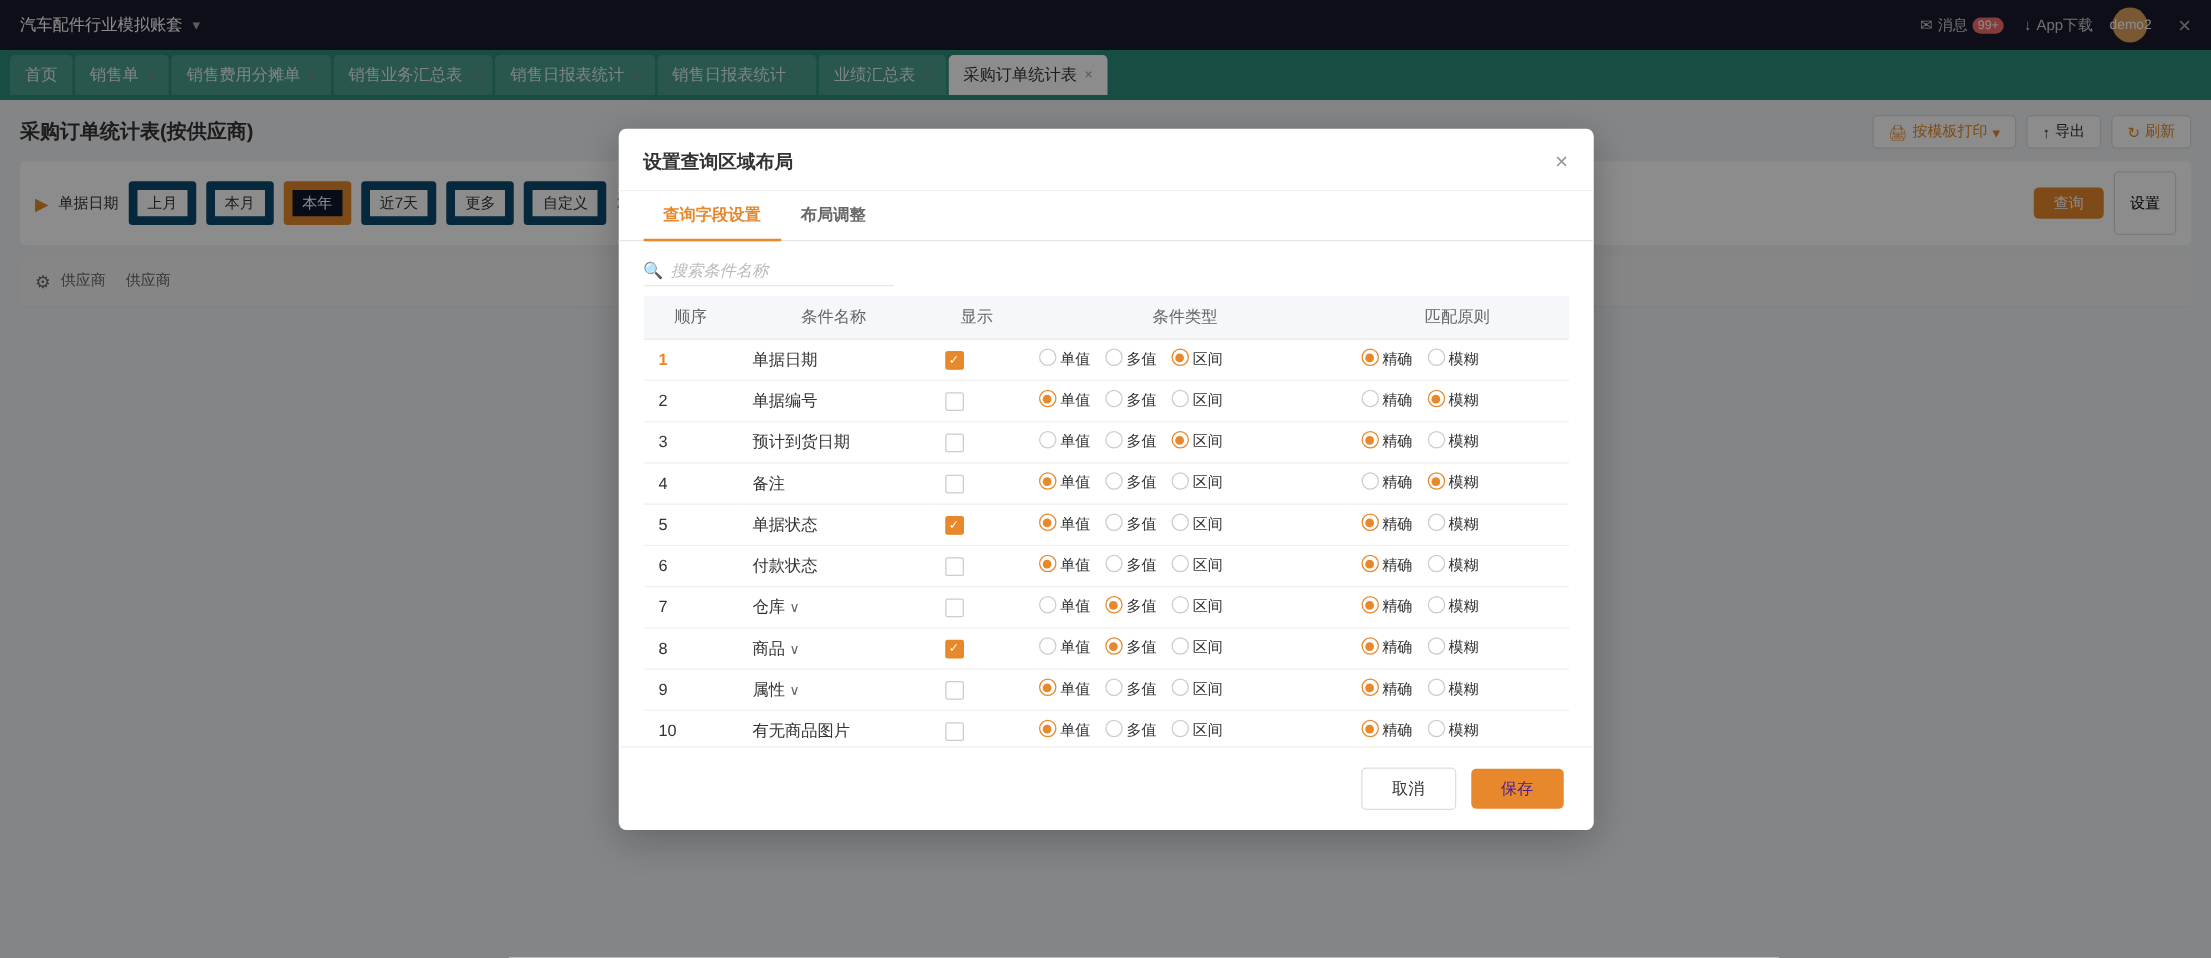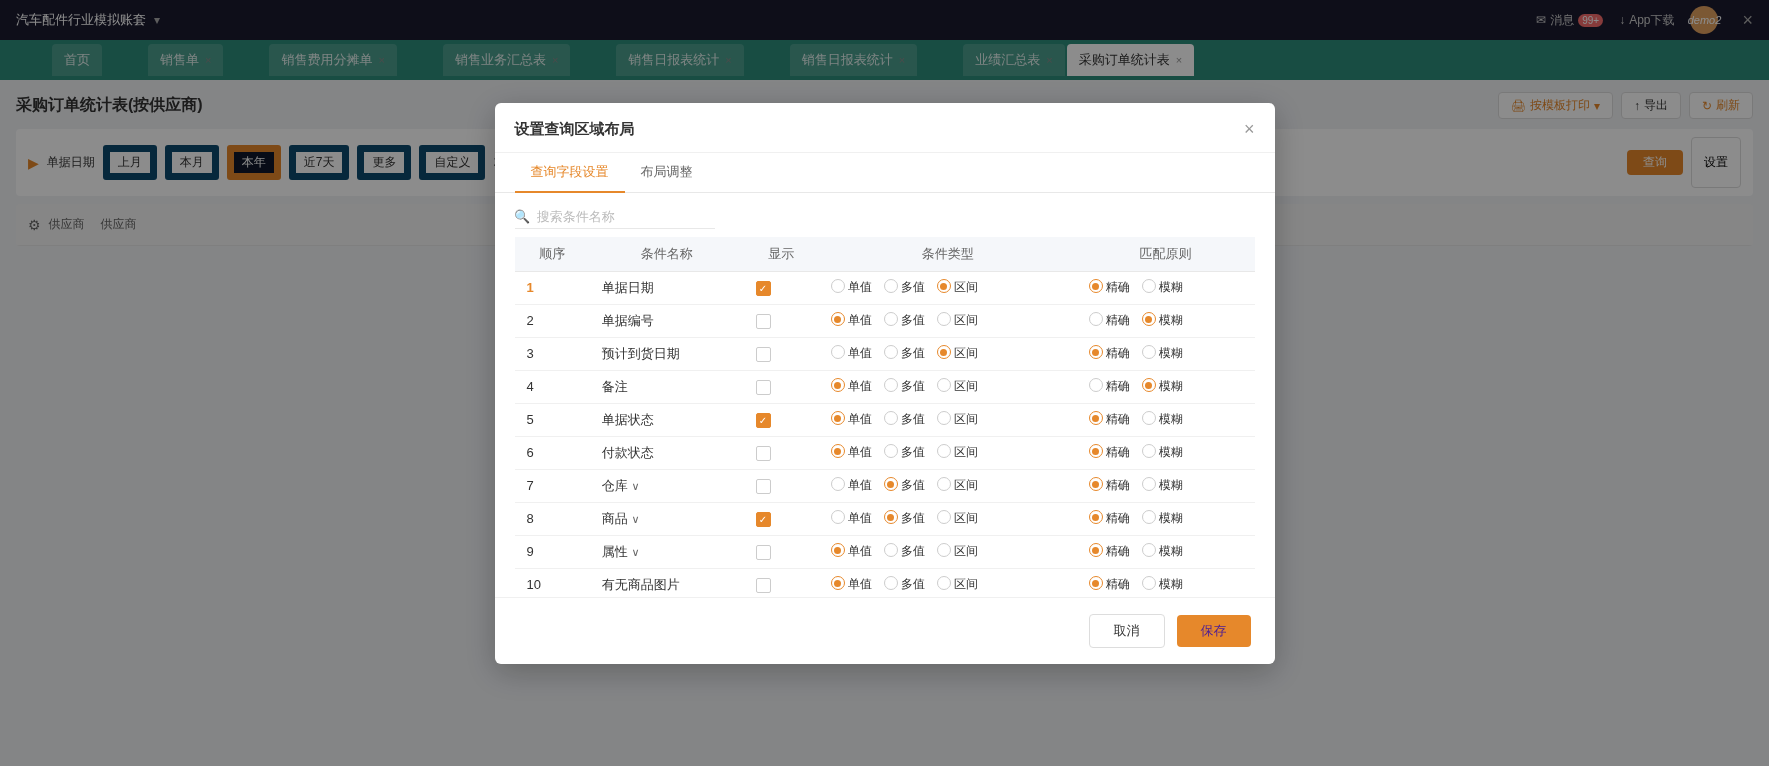--- a/index.html
+++ b/index.html
@@ -14,21 +14,21 @@
       justify-content: space-between;
       padding: 0 16px;
       gap: 16px;
     }
     .top-bar-left { display: flex; align-items: center; gap: 8px; }
     .top-bar-title { color: #fff; font-size: 13px; }
     .top-bar-dropdown { color: #aaa; font-size: 12px; }
     .top-bar-right { display: flex; align-items: center; gap: 16px; }
     .top-bar-right .icon-btn { color: #ccc; font-size: 12px; display: flex; align-items: center; gap: 4px; cursor: pointer; }
     .badge { background: #f56c6c; color: #fff; font-size: 10px; padding: 1px 4px; border-radius: 8px; }
-    .avatar { width: 28px; height: 28px; background: #e0a060; border-radius: 50%; display: flex; align-items: center; justify-content: center; color: #fff; font-size: 11px; font-style: italic; }
+    .avatar { width: 28px; height: 28px; background: #e0a060; border-radius: 50%; display: flex; align-items: center; justify-content: center; color: #fff; font-size: 11px; }
     .close-x { color: #aaa; font-size: 18px; cursor: pointer; margin-left: 8px; }
 
     
     .tab-bar {
       height: 40px;
       background: #2d8c7a;
       display: flex;
       align-items: center;
       padding: 0 8px;
       gap: 2px;
@@ -38,21 +38,21 @@
       padding: 0 12px;
       display: flex;
       align-items: center;
       gap: 6px;
       border-radius: 4px 4px 0 0;
       font-size: 13px;
       cursor: pointer;
       color: rgba(255,255,255,0.85);
     }
     .tab-item.active { background: #fff; color: #333; }
-    .tab-item.normal { background: rgba(255,255,255,0.15); margin-left: 44px; }
+    .tab-item.normal { background: rgba(255,255,255,0.15); }
     .tab-close { font-size: 11px; color: #888; cursor: pointer; }
     .tab-active-close { font-size: 11px; color: #999; cursor: pointer; }
 
     
     .content-area {
       height: calc(766px - 80px);
       background: #f0f2f5;
       position: relative;
       padding: 12px 16px;
     }
@@ -136,20 +136,21 @@
     }
     .dialog-title { font-size: 15px; font-weight: bold; color: #333; }
     .dialog-close { color: #999; font-size: 18px; cursor: pointer; border: none; background: none; }
 
     
     .dialog-tabs {
       display: flex;
       padding: 0 20px;
       border-bottom: 1px solid #e8e8e8;
       gap: 0;
+      font-weight: bold;
     }
     .dialog-tab {
       padding: 10px 16px;
       font-size: 13px;
       cursor: pointer;
       color: #666;
       border-bottom: 2px solid transparent;
       margin-bottom: -1px;
     }
     .dialog-tab.active { color: #e6882b; border-bottom-color: #e6882b; }
@@ -169,20 +170,21 @@
       width: 200px;
     }
     .search-icon { color: #aaa; font-size: 13px; }
     .search-input {
       border: none;
       outline: none;
       font-size: 13px;
       color: #333;
       width: 160px;
       background: transparent;
+      font-style: italic;
     }
     .search-input::placeholder { color: #bbb; }
 
     
     .data-table {
       width: 100%;
       border-collapse: collapse;
       font-size: 13px;
     }
     .data-table thead tr { background: #f5f7fa; }

